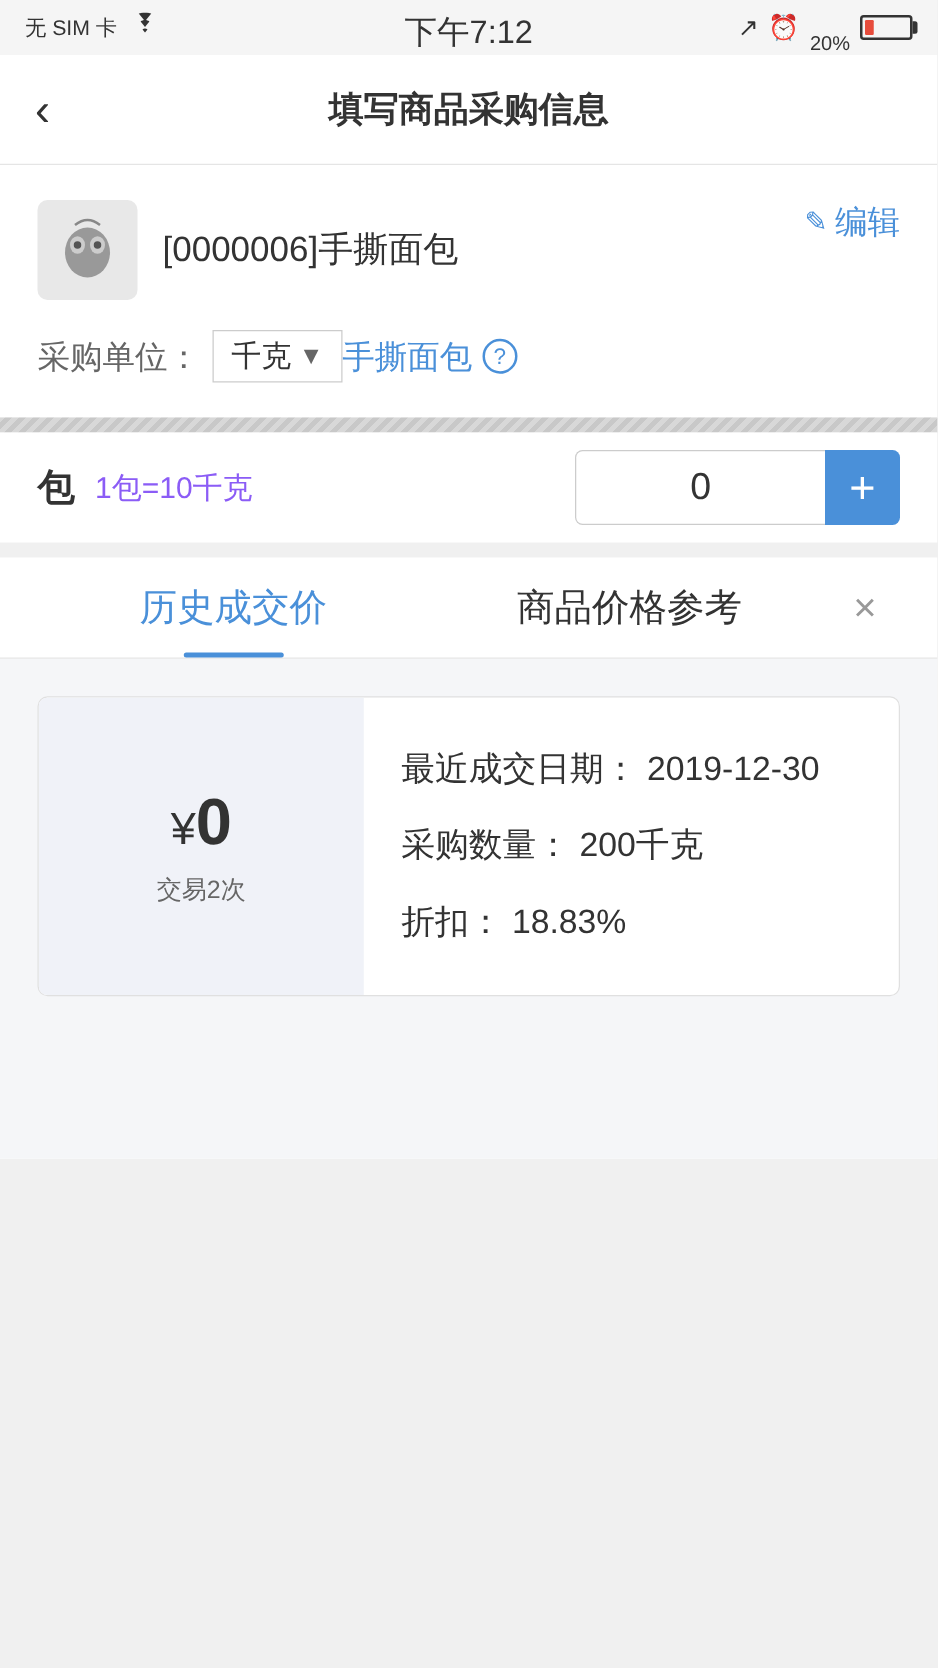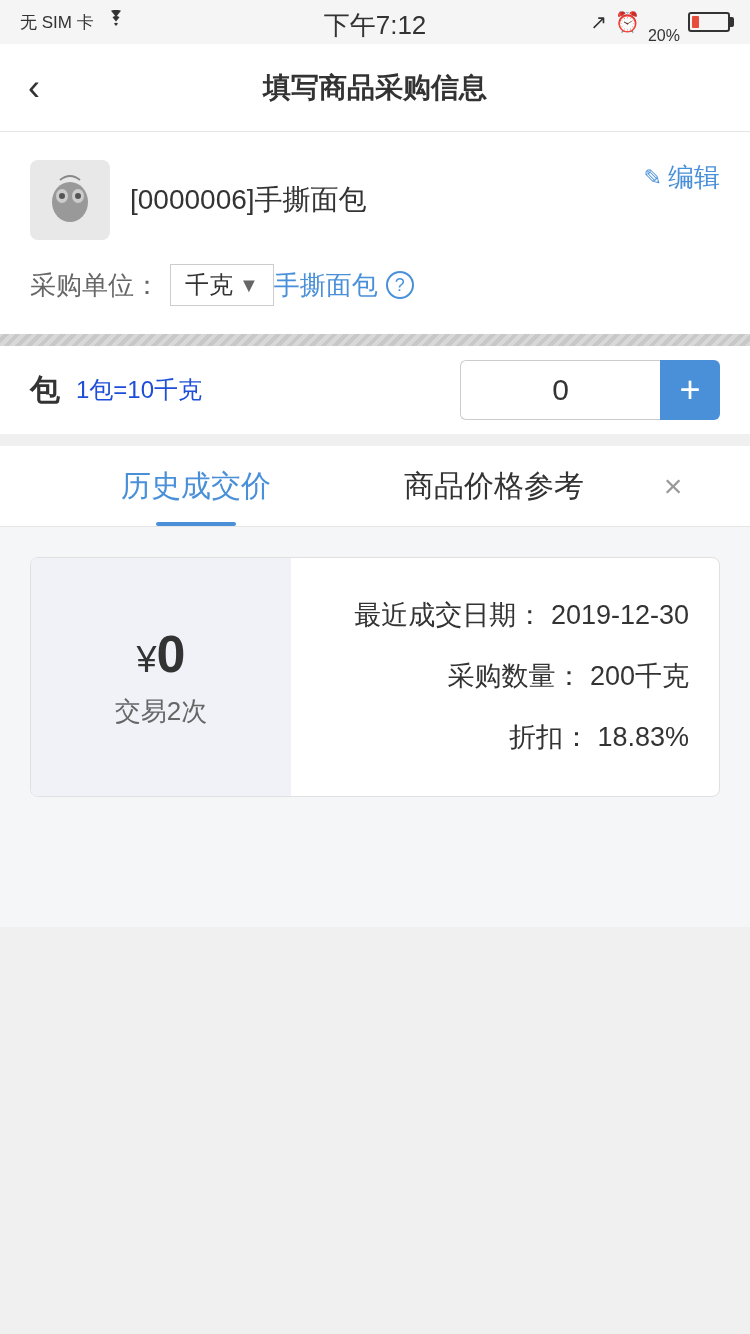--- a/index.html
+++ b/index.html
@@ -209,21 +209,21 @@
       align-items: center;
       gap: 16px;
     }
     .qty-unit {
       font-size: 30px;
       font-weight: 600;
       color: #333;
     }
     .qty-conversion {
       font-size: 24px;
-      color: #1d4ed8;
+      color: #8b5cf6;
     }
     .qty-input-group {
       display: flex;
       align-items: center;
       gap: 0;
     }
     .qty-input {
       width: 200px;
       height: 60px;
       border: 1px solid #ccc;
@@ -250,21 +250,21 @@
 
     
     .tabs-section {
       background: #fff;
       margin-top: 12px;
     }
     .tab-bar {
       display: flex;
       align-items: center;
       border-bottom: 1px solid #e5e5e5;
-      padding: 0 47px;
+      padding: 0 28px;
       position: relative;
     }
     .tab-item {
       flex: 1;
       height: 80px;
       display: flex;
       align-items: center;
       justify-content: center;
       font-size: 30px;
       cursor: pointer;
@@ -322,32 +322,31 @@
     .card-price {
       font-size: 52px;
       font-weight: 600;
       color: #333;
     }
     .card-price-symbol {
       font-size: 36px;
       font-weight: 400;
     }
     .card-trades {
-      font-size: 26px;
+      font-size: 20px;
       color: #666;
       margin-top: 10px;
     }
     .card-right {
       flex: 1;
       padding: 36px 30px;
       display: flex;
       flex-direction: column;
       gap: 18px;
       justify-content: center;
-      text-align: right;
     }
     .card-detail-row {
       font-size: 27px;
       color: #333;
       line-height: 1.6;
     }
     .card-detail-label {
       color: #333;
     }
     .card-detail-value {

